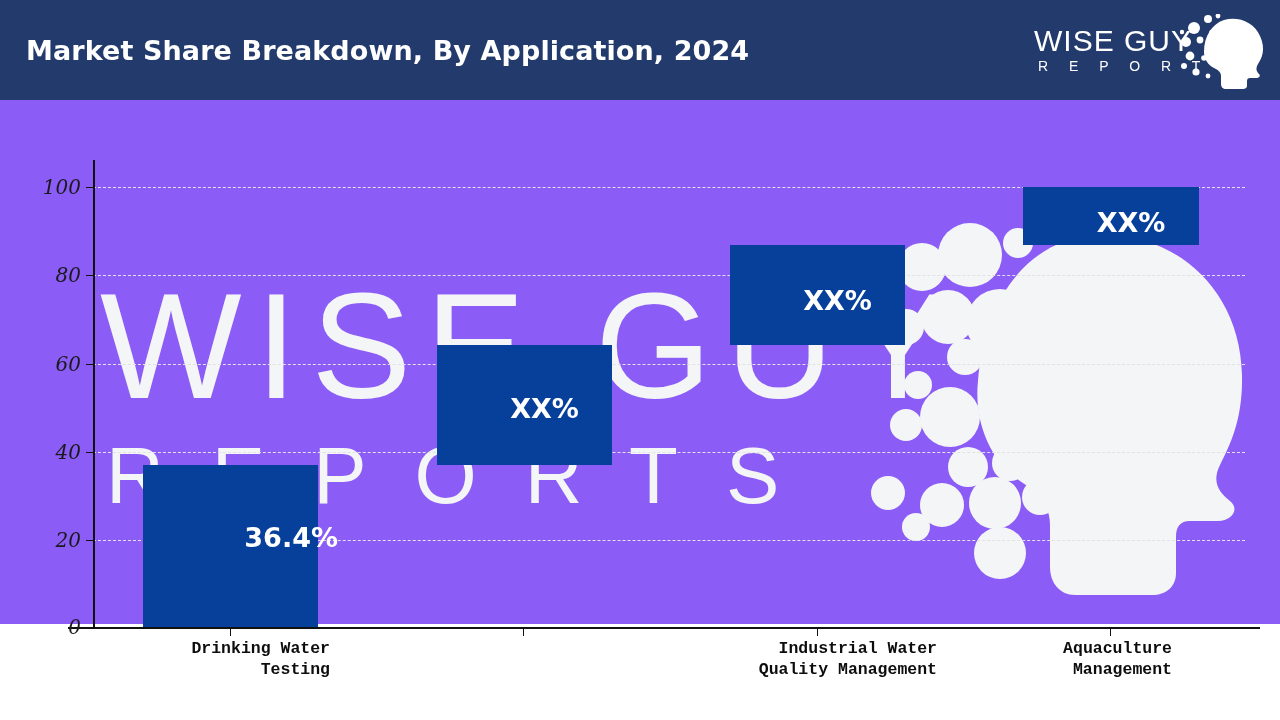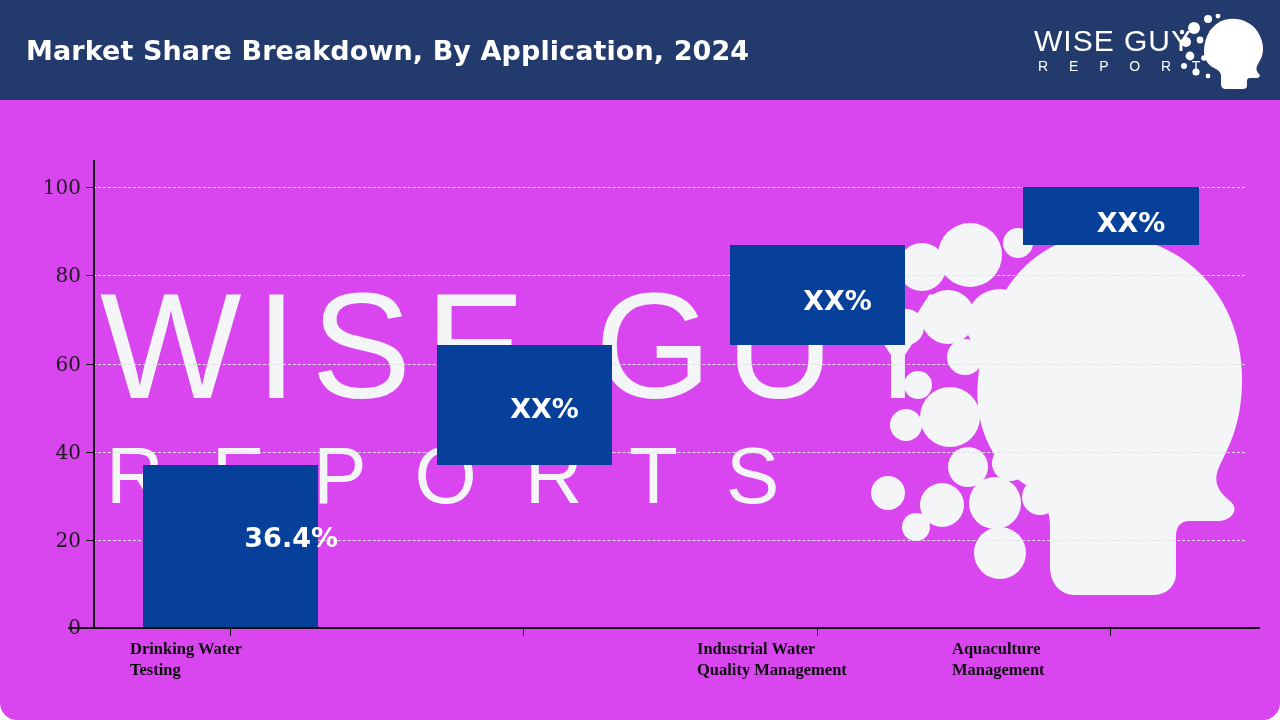--- a/index.html
+++ b/index.html
@@ -10,23 +10,22 @@
   body {
     width: 1280px;
     height: 720px;
     overflow: hidden;
     font-family: "DejaVu Sans", "Liberation Sans", sans-serif;
   }
 
   #page {
     position: relative;
     width: 1280px;
-    height: 720px;
-    background: #d946ef;
-    border-radius: 17px;
+    height: 624px;
+    background: #8b5cf6;
   }
 
   
   .header {
     position: absolute;
     left: 0; top: 0;
     width: 1280px;
     height: 100px;
     background: #233A6C;
     overflow: hidden;
@@ -162,20 +161,21 @@
     border-top: 1.6px solid #111111;
   }
   .y-label {
     position: absolute;
     right: 1199px;
     text-align: right;
     color: #1a1a1a;
     font-size: 20px;
     font-family: "DejaVu Serif", serif;
     white-space: nowrap;
+    font-style: italic;
   }
   .x-tick {
     position: absolute;
     top: 527px;
     width: 0;
     height: 9px;
     border-left: 1.8px solid #111111;
   }
 
   
@@ -191,26 +191,26 @@
     white-space: nowrap;
     text-align: center;
     font-family: "DejaVu Sans", "Liberation Sans", sans-serif;
     margin-left: 20px;
   }
 
   
   .cat-label {
     position: absolute;
     top: 538px;
-    text-align: left;
+    text-align: right;
     color: #0d0d0d;
     font-size: 16.5px;
     font-weight: bold;
     line-height: 21px;
-    font-family: Liberation Serif, serif;
+    font-family: Liberation Mono, monospace;
   }
 </style>
 </head>
 <body>
 
 <div id="page">
 
   <div class="header">
     <div class="header-title">Market Share Breakdown, By Application, 2024</div>
 

